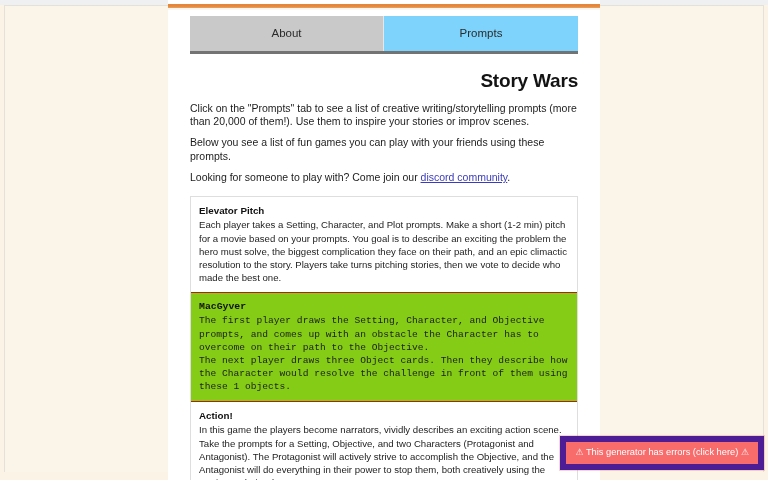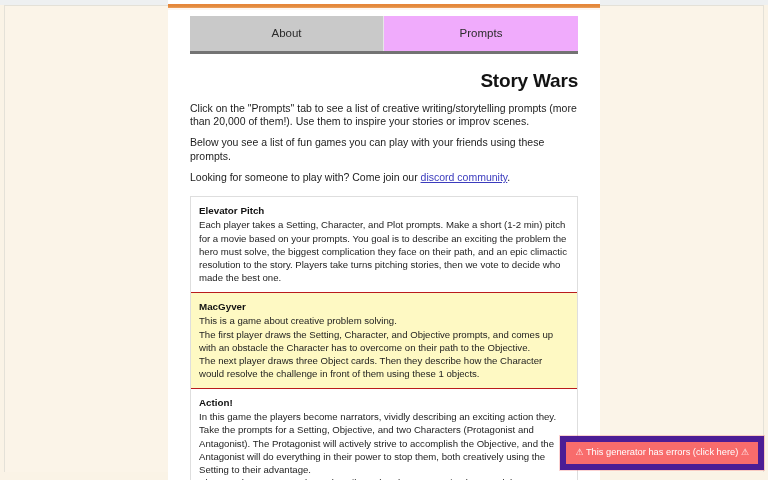--- a/index.html
+++ b/index.html
@@ -87,21 +87,21 @@
     margin-top: 6px;
     border-bottom: 3px solid #737373;
   }
   .tab {
     flex: 1 1 50%;
     text-align: center;
     font-size: 11.5px;
     color: #2b2b2b;
     line-height: 1;
     padding: 12px 0 11px 0;
-    background: #f0abfc;
+    background: #7dd3fc;
     border-right: 1px solid #e6e6e6;
     cursor: pointer;
     user-select: none;
   }
   .tab:last-child { border-right: none; }
   .tab.active {
     background: #c9c9c9;
   }
 
   
@@ -131,21 +131,21 @@
   .games-box {
     margin-top: 11px;
     border: 1px solid #dedede;
     background: #ffffff;
   }
   .game-row {
     padding: 7px 8px 8px 8px;
     border-bottom: 1px solid #b91c1c;
     background: #ffffff;
   }
-  .game-row.alt { background: #fef9c3; }
+  .game-row.alt { background: #84cc16; font-family: Liberation Mono, monospace; }
   .game-row:last-child { border-bottom: none; }
   .game-name {
     font-size: 9.8px;
     font-weight: bold;
     color: #111111;
     line-height: 1.35;
     margin-bottom: 1px;
   }
   .game-desc {
     font-size: 9.6px;
@@ -214,30 +214,29 @@
         <div class="game-row">
           <div class="game-name">Elevator Pitch</div>
           <div class="game-desc">
             <span class="ln">Each player takes a Setting, Character, and Plot prompts. Make a short (1-2 min) pitch for a movie based on your prompts. You goal is to describe an exciting the problem the hero must solve, the biggest complication they face on their path, and an epic climactic resolution to the story. Players take turns pitching stories, then we vote to decide who made the best one.</span>
           </div>
         </div>
 
         <div class="game-row alt">
           <div class="game-name">MacGyver</div>
           <div class="game-desc">
-            <span class="ln">This is a game about creative problem solving.</span>
             <span class="ln">The first player draws the Setting, Character, and Objective prompts, and comes up with an obstacle the Character has to overcome on their path to the Objective.</span>
             <span class="ln">The next player draws three Object cards. Then they describe how the Character would resolve the challenge in front of them using these 1 objects.</span>
           </div>
         </div>
 
         <div class="game-row">
           <div class="game-name">Action!</div>
           <div class="game-desc">
-            <span class="ln">In this game the players become narrators, vividly describing an exciting action they.</span>
+            <span class="ln">In this game the players become narrators, vividly describes an exciting action scene.</span>
             <span class="ln">Take the prompts for a Setting, Objective, and two Characters (Protagonist and Antagonist). The Protagonist will actively strive to accomplish the Objective, and the Antagonist will do everything in their power to stop them, both creatively using the Setting to their advantage.</span>
             <span class="ln">Players take turns, one player describes what the Protagonist does, and the next player describes how the Antagonist responds. Keep taking turns until one of them is defeated.</span>
           </div>
         </div>
 
       </div>
 
     </div>
   </div>
 

